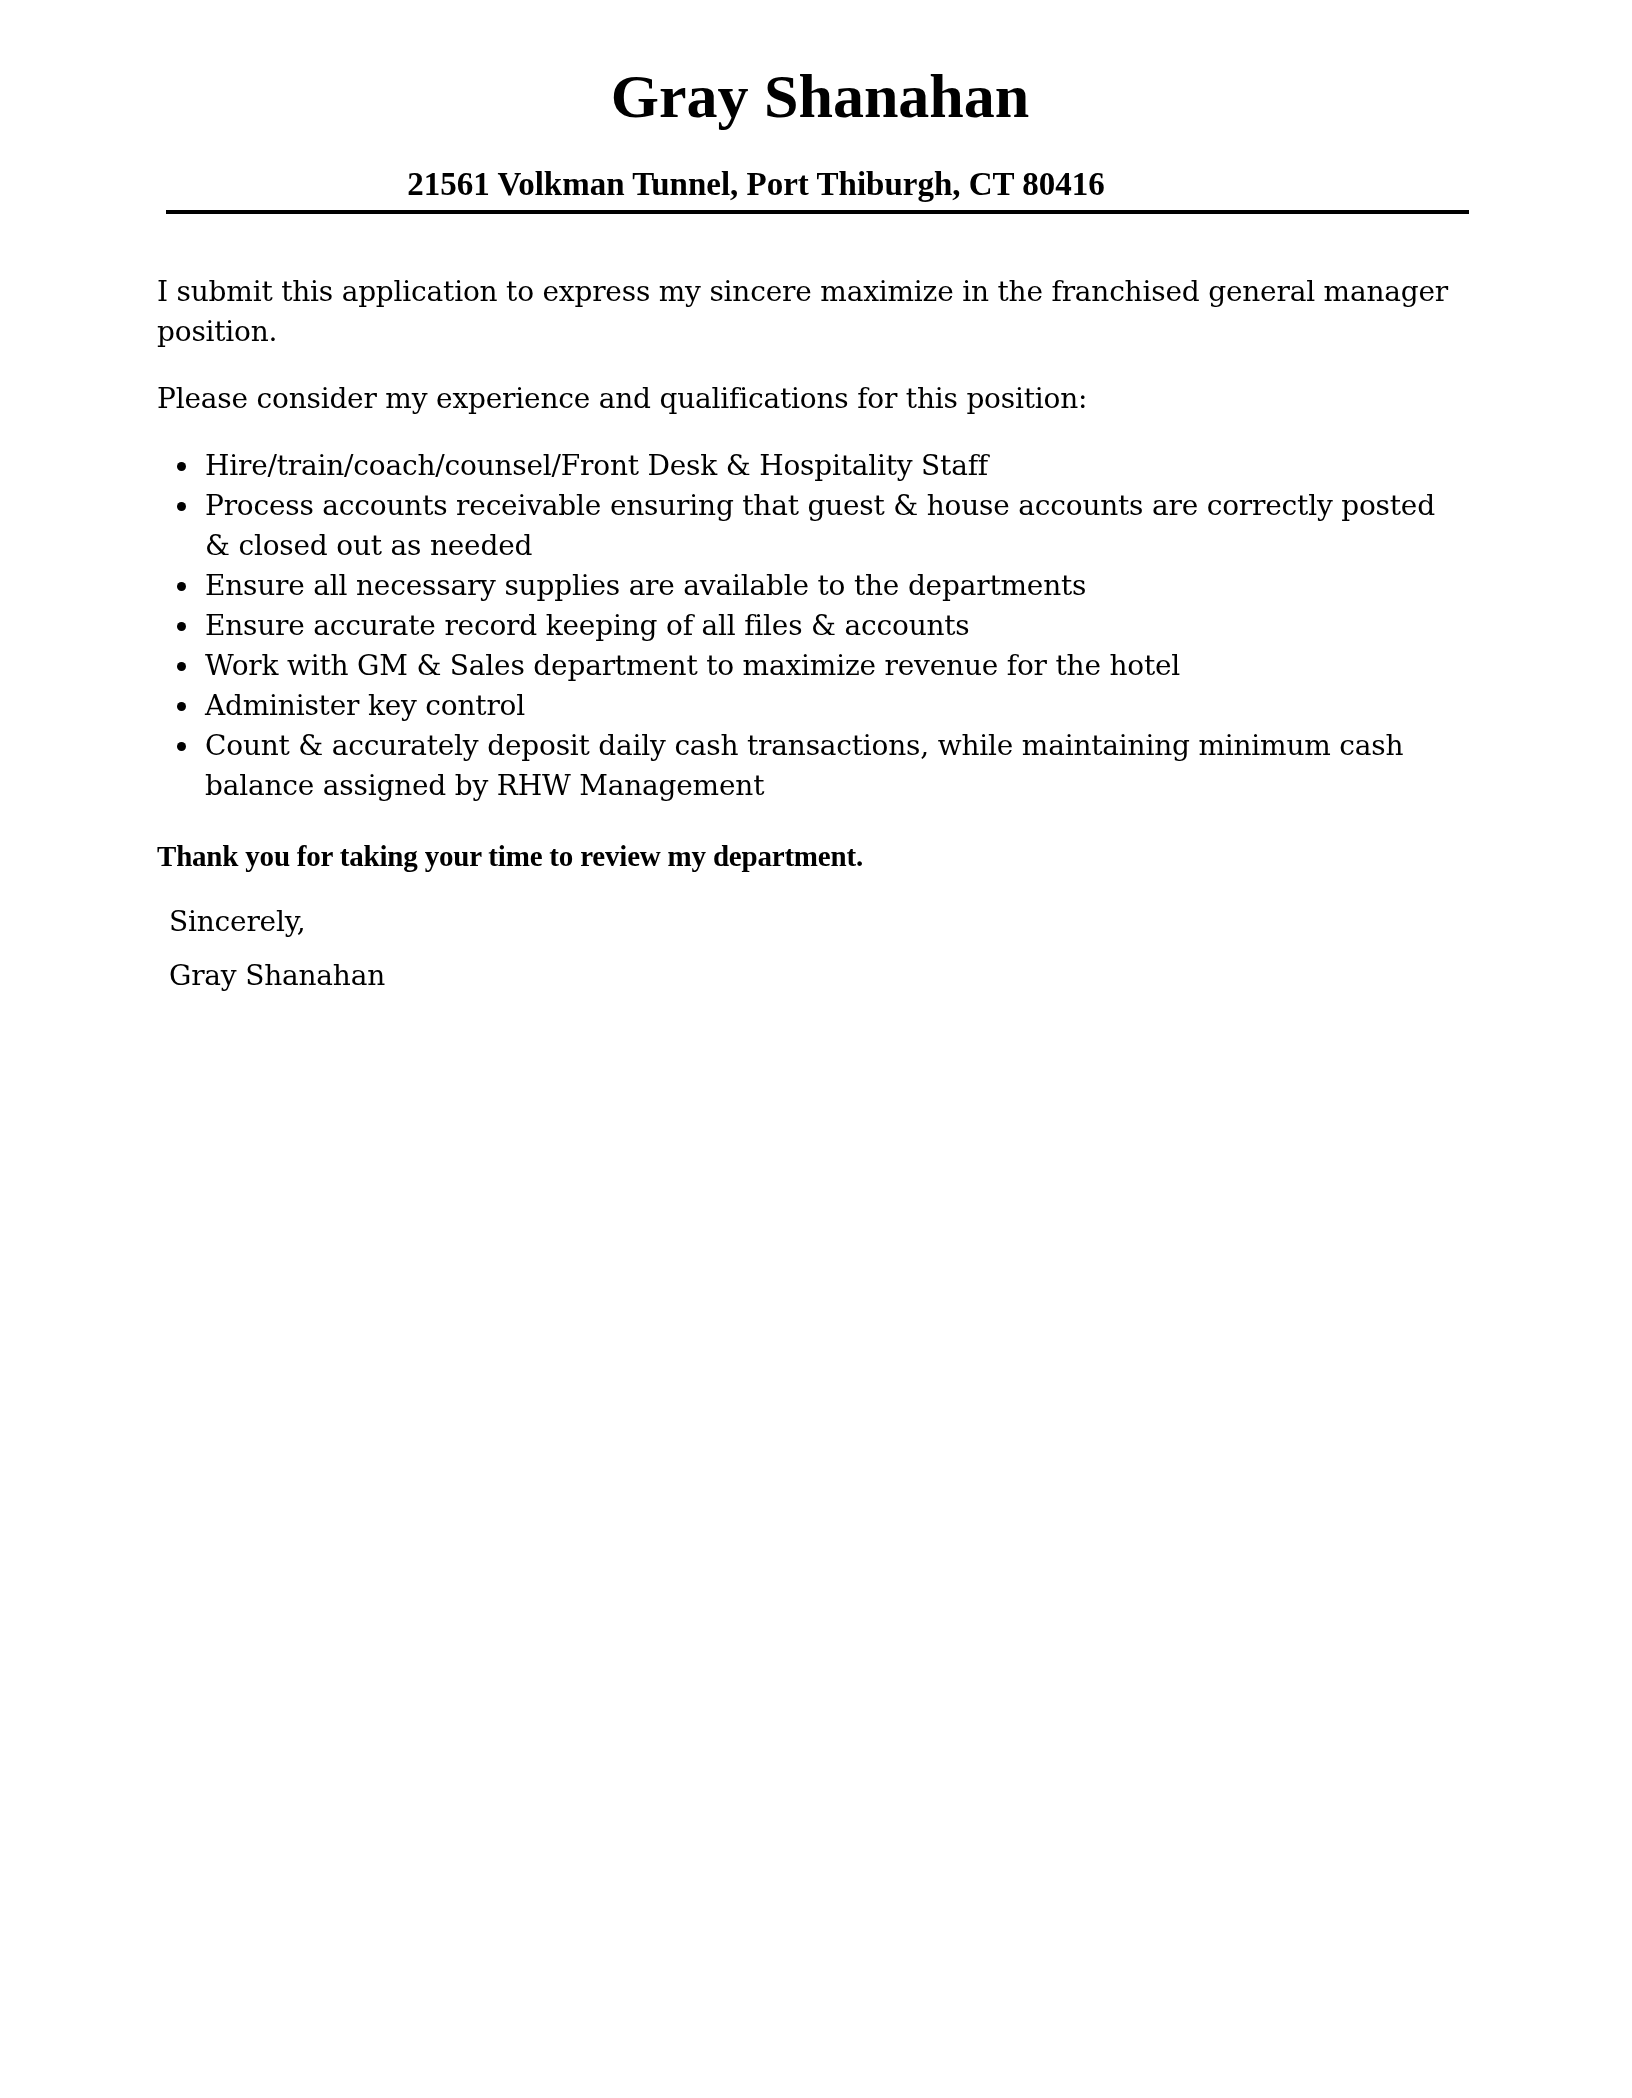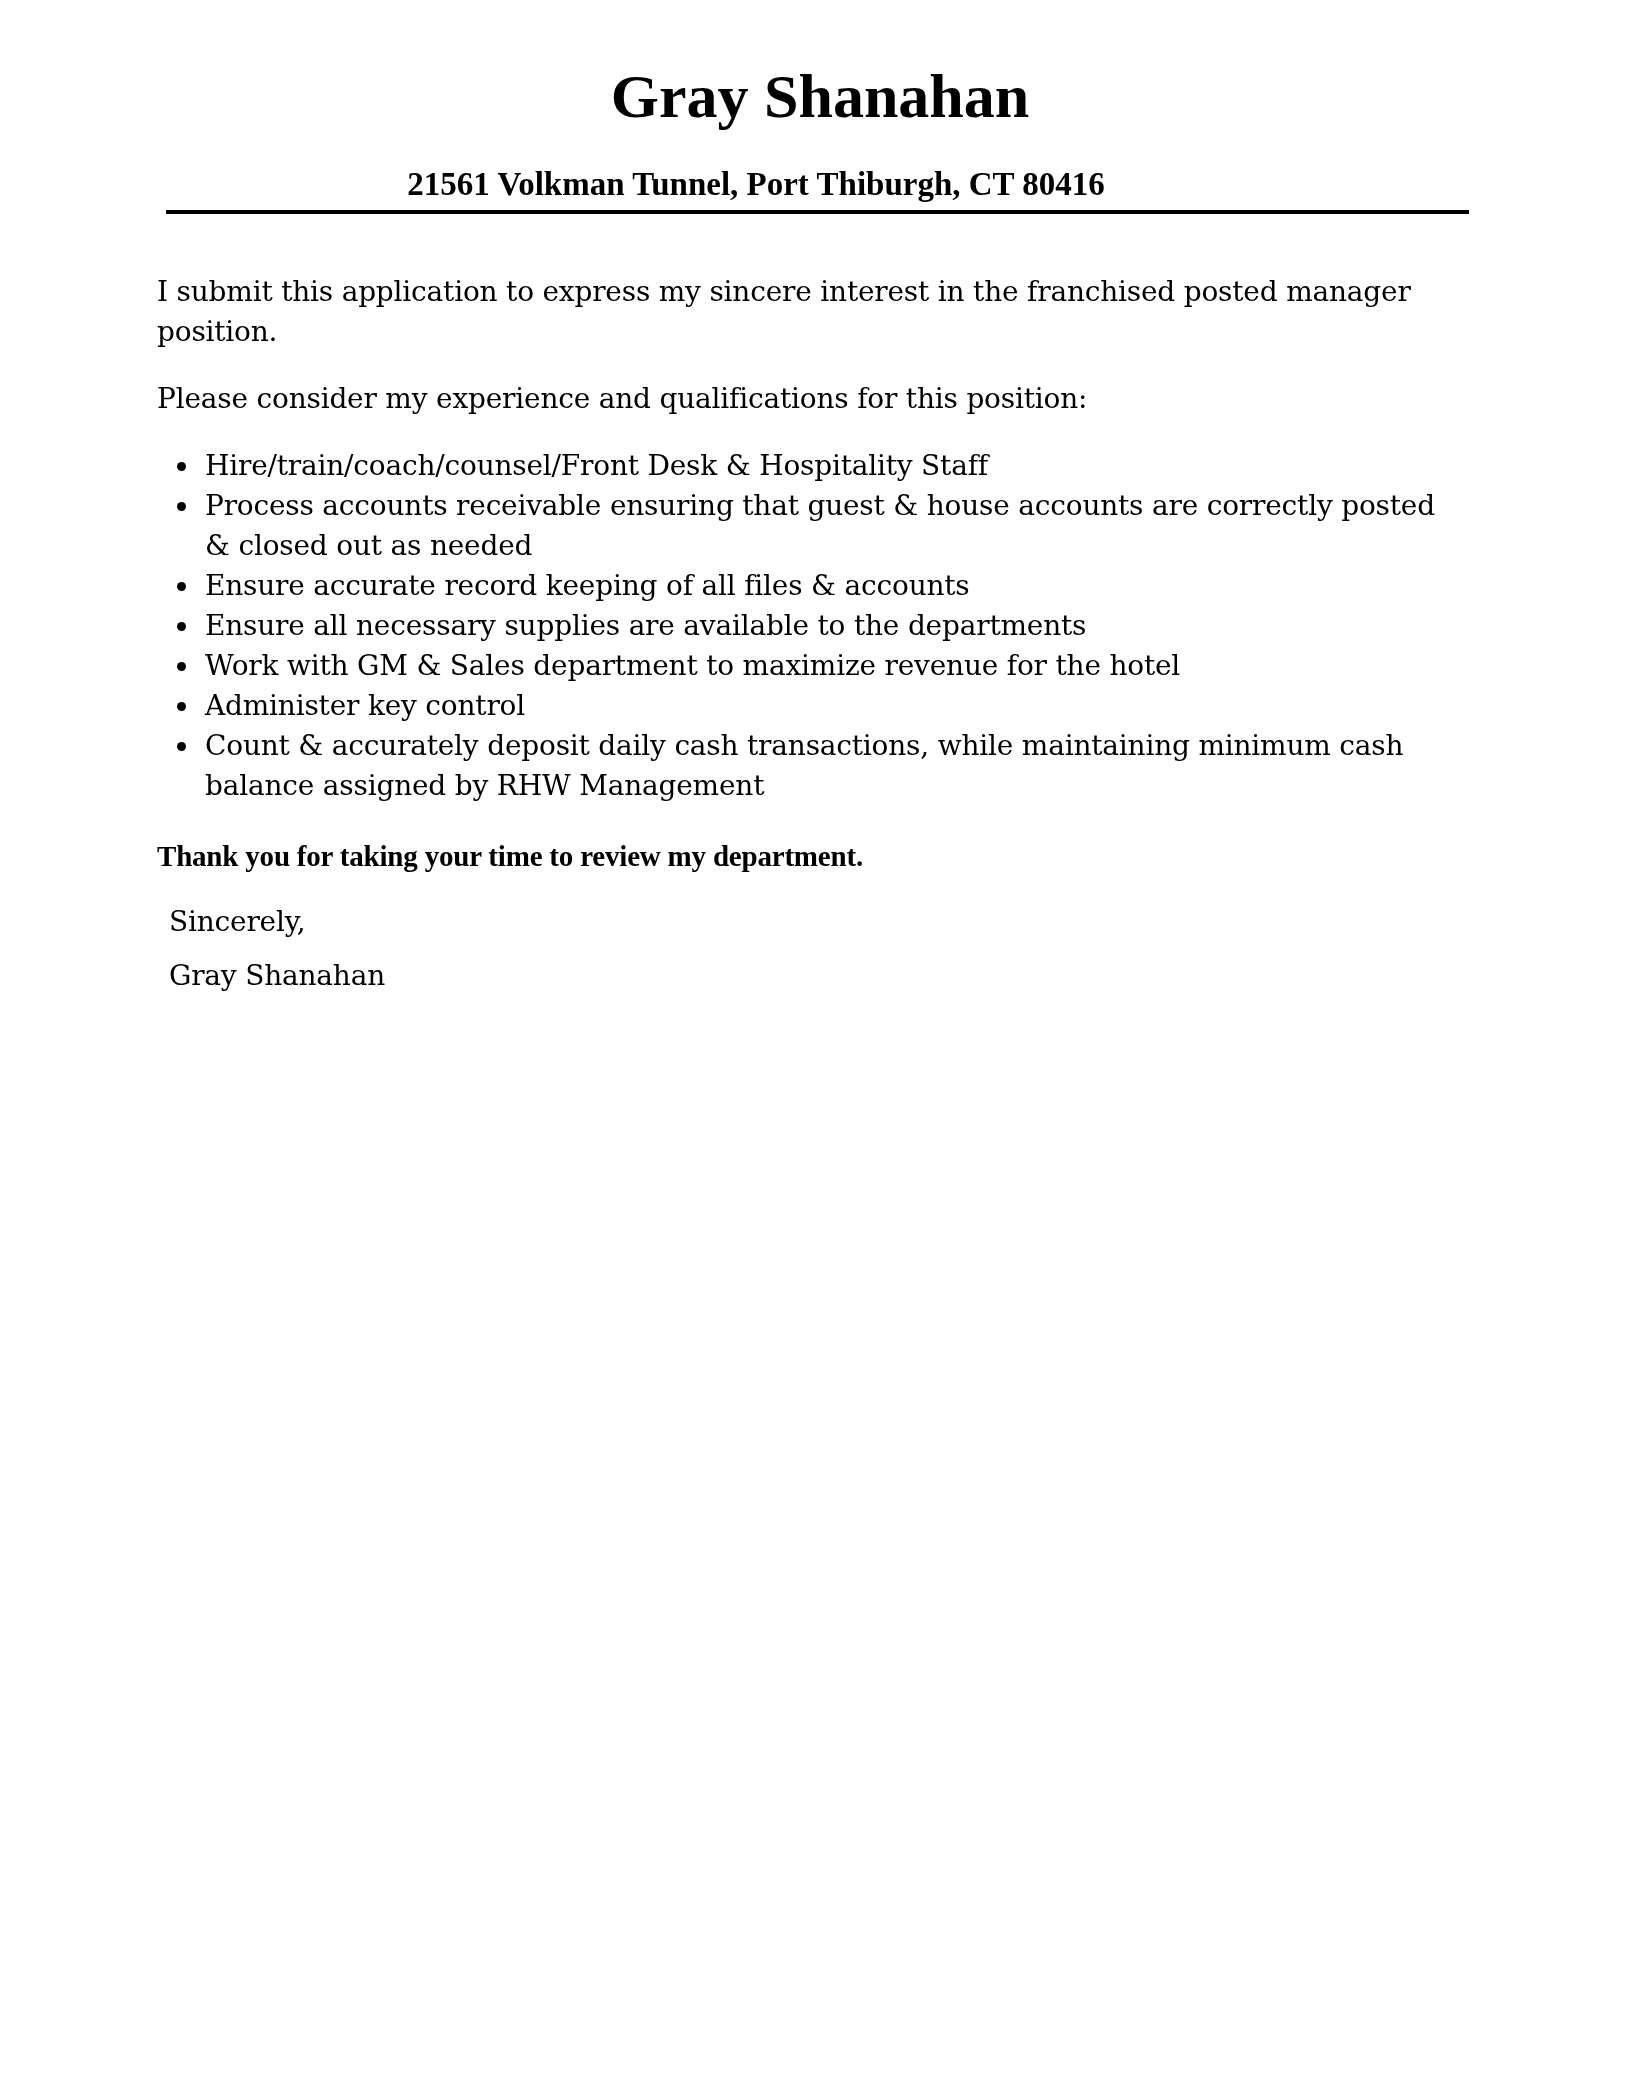--- a/index.html
+++ b/index.html
@@ -105,28 +105,28 @@
   </style>
 </head>
 <body>
 
 <div class="page">
   <h1 class="name">Gray Shanahan</h1>
   <p class="address">21561 Volkman Tunnel, Port Thiburgh, CT 80416</p>
   <div class="rule"></div>
 
   <div class="body">
-    <p class="para">I submit this application to express my sincere interest in the franchised posted manager position.</p>
+    <p class="para">I submit this application to express my sincere maximize in the franchised general manager position.</p>
     <p class="para">Please consider my experience and qualifications for this position:</p>
 
     <ul class="bullets">
       <li><span class="dot"></span><span>Hire/train/coach/counsel/Front Desk &amp; Hospitality Staff</span></li>
       <li><span class="dot"></span><span>Process accounts receivable ensuring that guest &amp; house accounts are correctly posted &amp; closed out as needed</span></li>
+      <li><span class="dot"></span><span>Ensure all necessary supplies are available to the departments</span></li>
       <li><span class="dot"></span><span>Ensure accurate record keeping of all files &amp; accounts</span></li>
-      <li><span class="dot"></span><span>Ensure all necessary supplies are available to the departments</span></li>
       <li><span class="dot"></span><span>Work with GM &amp; Sales department to maximize revenue for the hotel</span></li>
       <li><span class="dot"></span><span>Administer key control</span></li>
       <li><span class="dot"></span><span>Count &amp; accurately deposit daily cash transactions, while maintaining minimum cash balance assigned by RHW Management</span></li>
     </ul>
 
     <p class="closing-bold">Thank you for taking your time to review my department.</p>
     <p class="signoff">Sincerely,</p>
     <p class="signature">Gray Shanahan</p>
   </div>
 </div>

